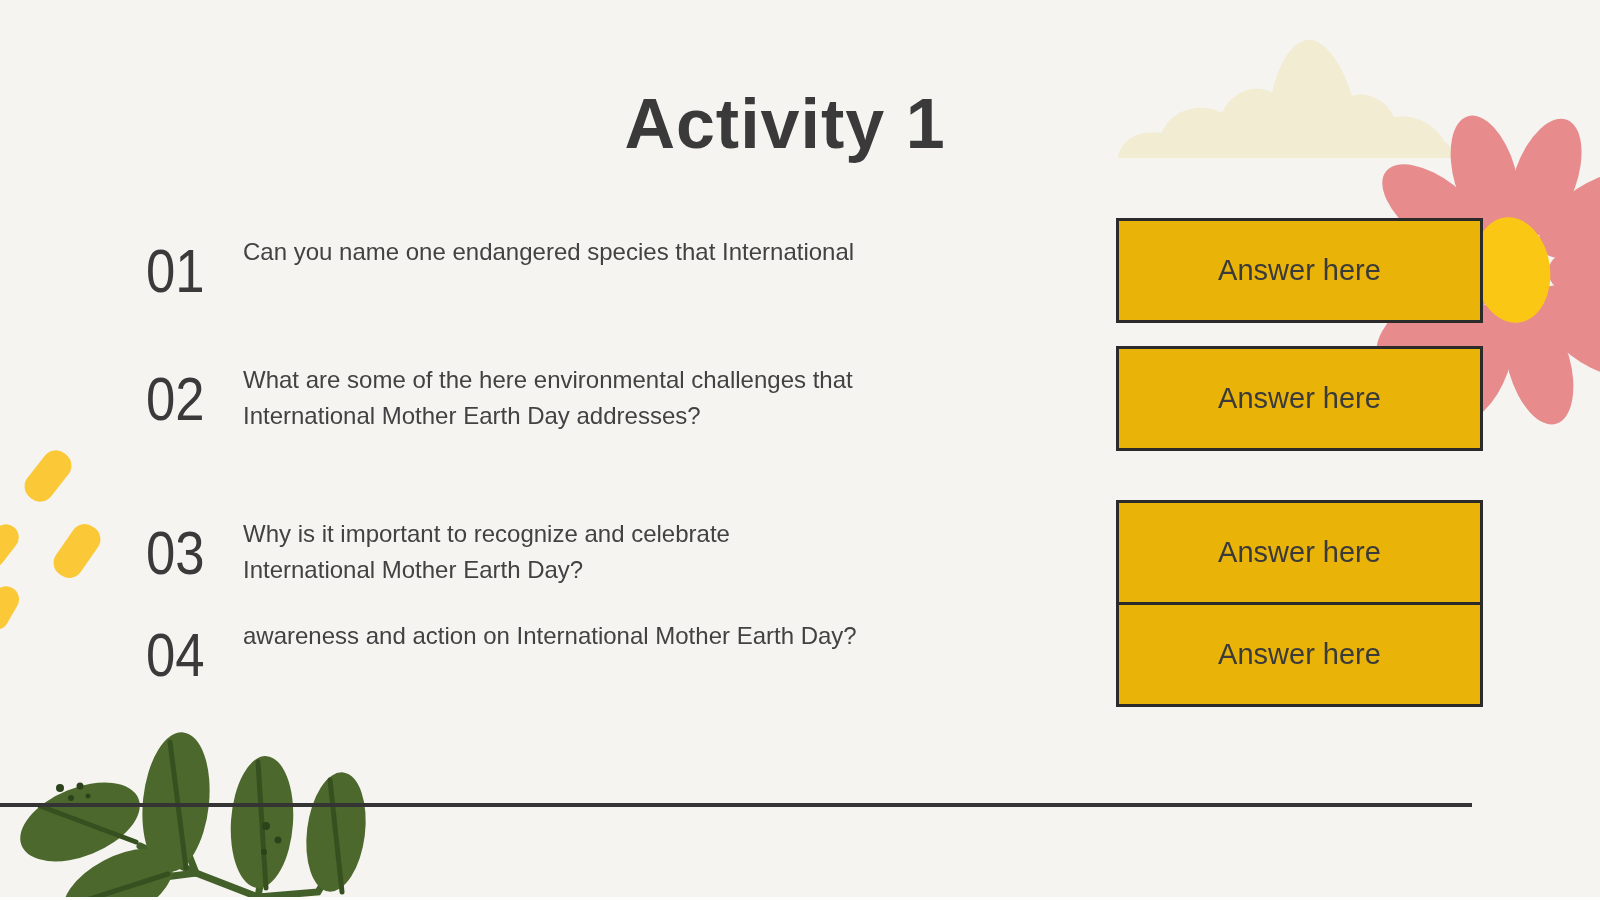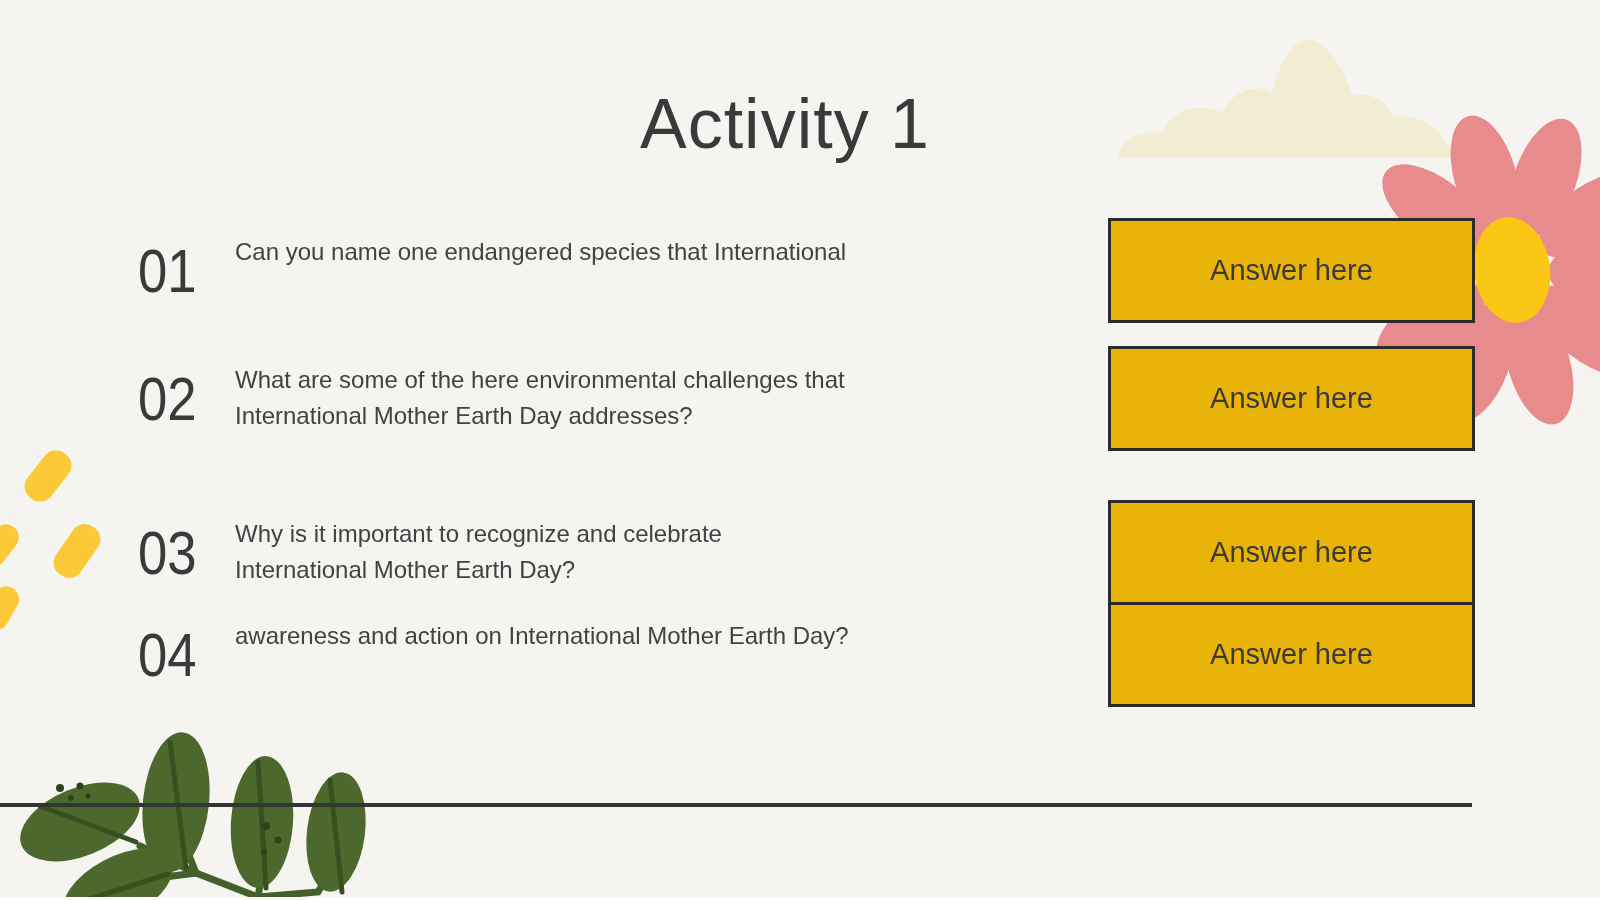--- a/index.html
+++ b/index.html
@@ -8,24 +8,24 @@
     font-family:"Liberation Sans","DejaVu Sans",sans-serif;
     background:#f5f4f1;
   }
   .slide{
     position:relative;width:1600px;height:900px;overflow:hidden;
     background:#f5f4f1;
   }
   .deco{position:absolute;pointer-events:none;}
   .title{
     position:absolute;top:84px;left:0;width:1570px;
-    text-align:center;font-size:70px;font-weight:400;
+    text-align:center;font-size:70px;font-weight:700;
     color:#3a3a3a;letter-spacing:1px;z-index:4;margin:0;
   }
-  .row{position:absolute;left:0;width:1276px;height:110px;z-index:4;}
+  .row{position:absolute;left:8px;width:1276px;height:110px;z-index:4;}
   .qnum{
     position:absolute;left:138px;top:0;
     font-size:62px;line-height:62px;color:#3a3a3a;
     transform:scaleX(0.85);transform-origin:left center;
   }
   .qtext{
     position:absolute;left:235px;top:-6px;
     font-size:24px;line-height:36px;color:#424242;
   }
   .answer-box{

